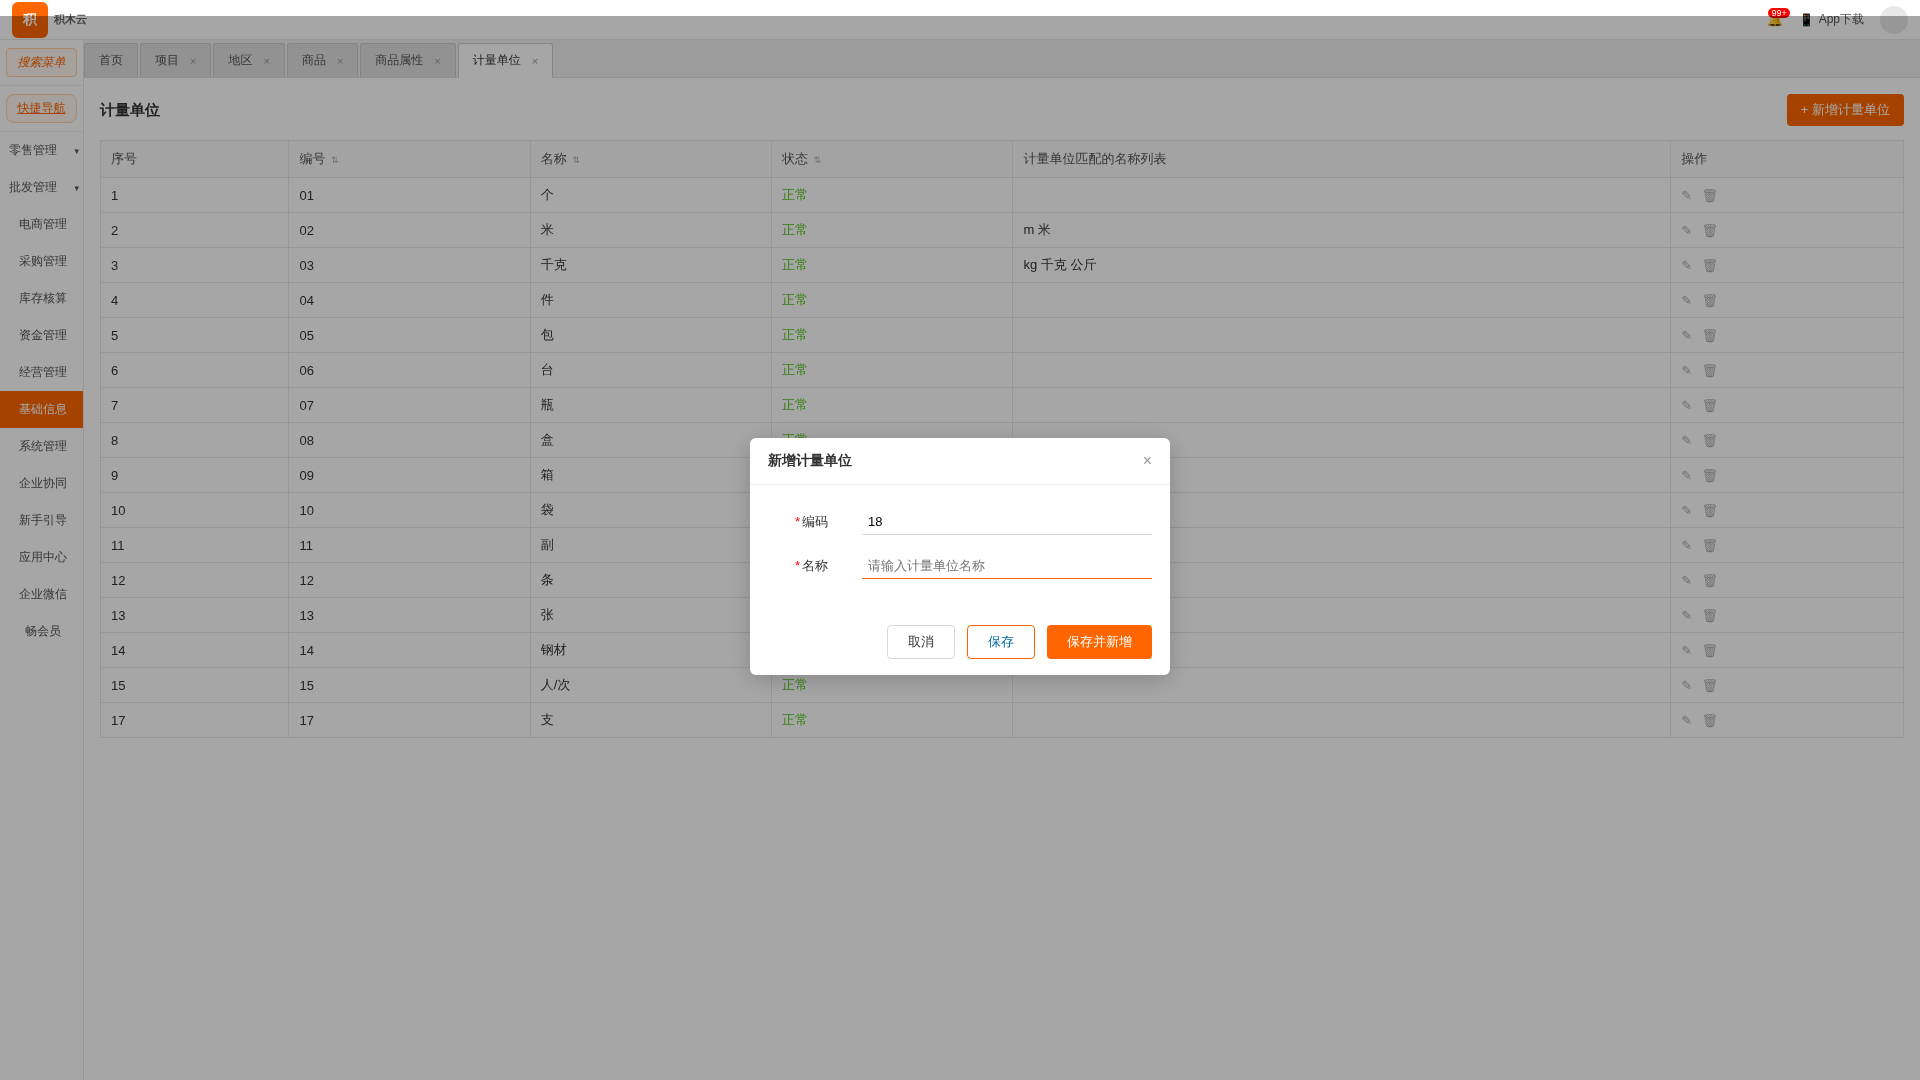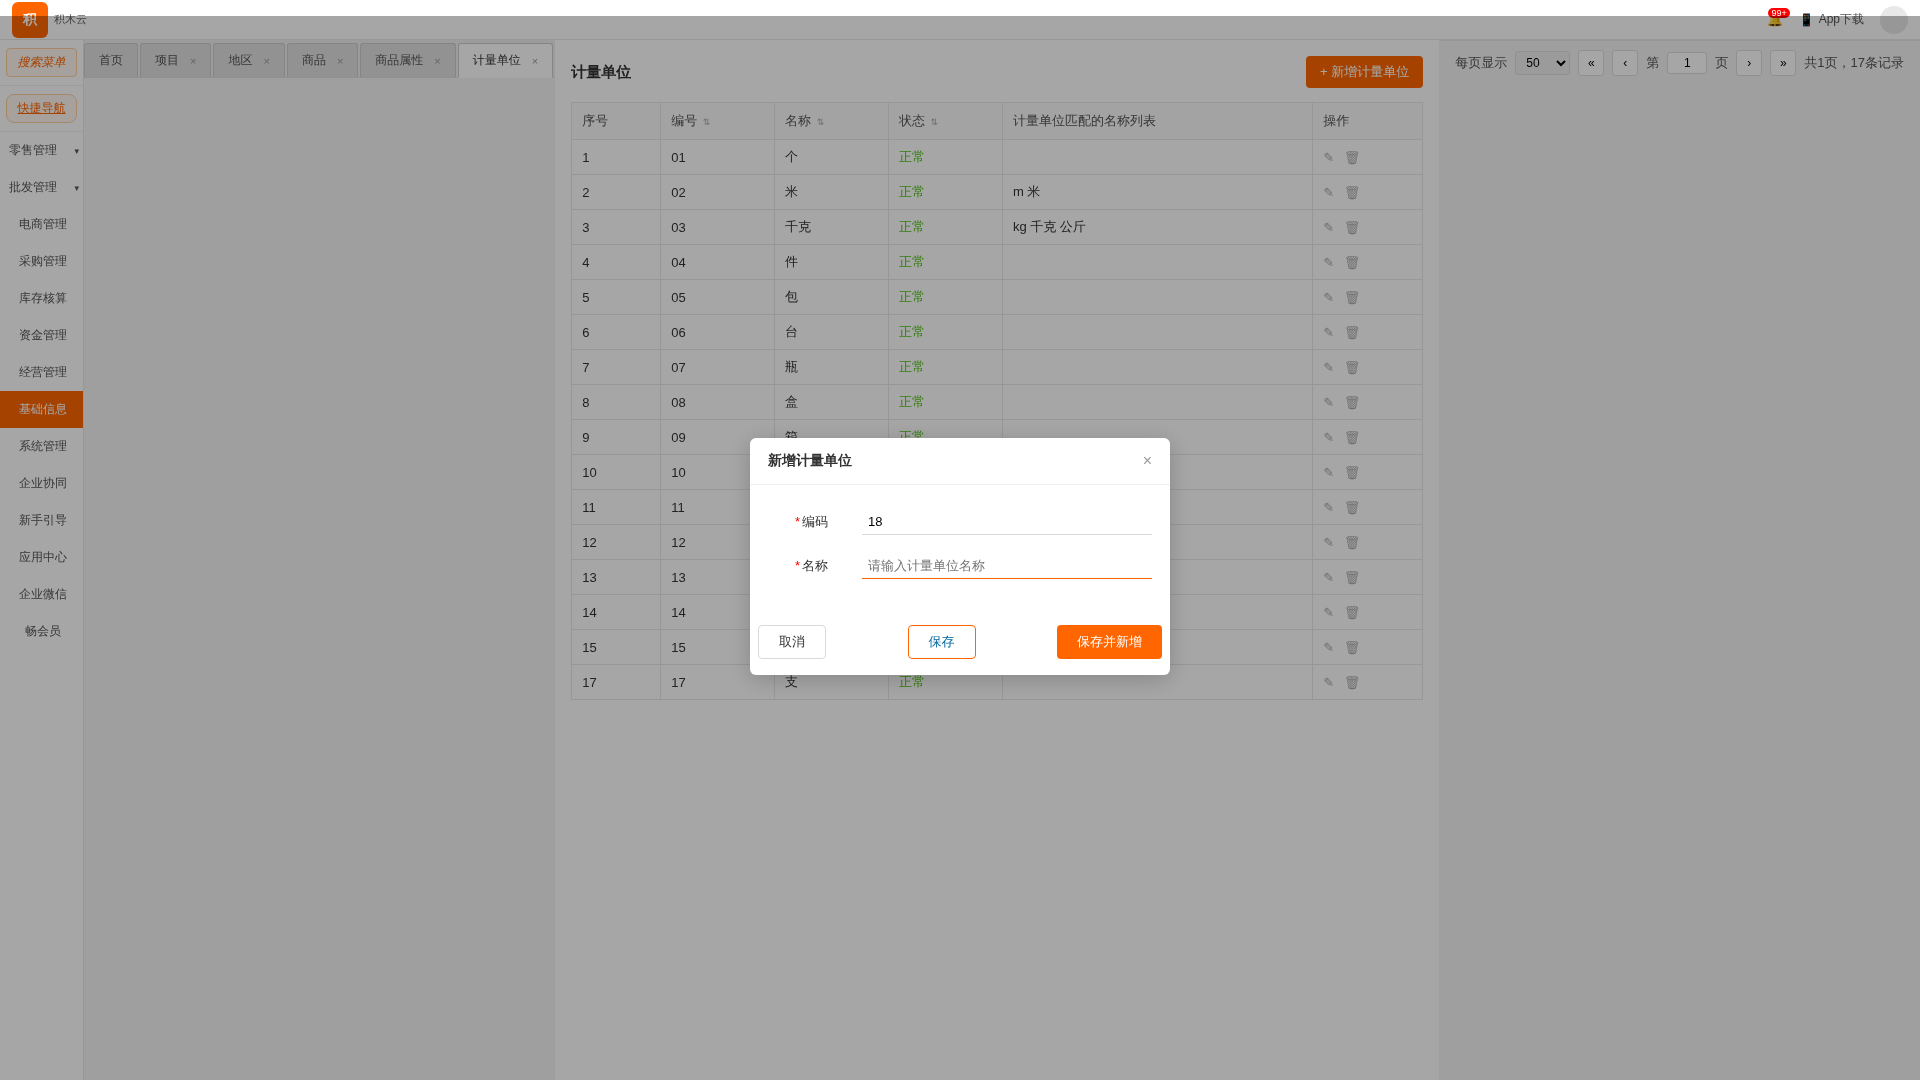--- a/index.html
+++ b/index.html
@@ -4,21 +4,21 @@
   <style>
     * { box-sizing: border-box; margin: 0; padding: 0; }
     body { font-family: 'Microsoft YaHei', sans-serif; font-size: 13px; background: #f5f5f5; color: #333; overflow: hidden; }
 
     
     .app-container { display: flex; flex-direction: column; height: 1080px; width: 1920px; }
     .top-bar { height: 40px; background: #fff; border-bottom: 1px solid #e8e8e8; display: flex; align-items: center; padding: 0 12px; justify-content: space-between; }
     .top-bar-left { display: flex; align-items: center; gap: 8px; }
     .logo-area { display: flex; align-items: center; gap: 6px; width: 80px; }
     .logo-icon { width: 36px; height: 36px; background: #f60; border-radius: 6px; display: flex; align-items: center; justify-content: center; color: #fff; font-weight: bold; font-size: 14px; }
-    .logo-text { font-size: 11px; color: #666; }
+    .logo-text { font-size: 11px; color: #666; font-weight: bold; }
     .top-bar-right { display: flex; align-items: center; gap: 16px; }
     .top-badge { position: relative; }
     .badge-dot { position: absolute; top: -4px; right: -6px; background: red; color: #fff; border-radius: 8px; font-size: 9px; padding: 0 3px; min-width: 14px; text-align: center; }
     .top-icon-btn { display: flex; align-items: center; gap: 4px; cursor: pointer; color: #555; font-size: 12px; }
     .avatar { width: 28px; height: 28px; background: #e8e8e8; border-radius: 50%; }
 
     
     .main-layout { display: flex; flex: 1; overflow: hidden; }
 
     
@@ -26,21 +26,21 @@
     .sidebar-search { padding: 8px 6px; border-bottom: 1px solid #f0f0f0; }
     .sidebar-search-btn { width: 100%; background: #fff7f0; border: 1px solid #ffd0a0; border-radius: 4px; color: #f60; font-size: 12px; padding: 5px 4px; cursor: pointer; text-align: center; font-style: italic; }
     .sidebar-nav-btn { padding: 8px 6px; border-bottom: 1px solid #f0f0f0; }
     .sidebar-nav-btn-inner { width: 100%; background: #fff7f0; border: 1px solid #ffd0a0; border-radius: 8px; color: #f60; font-size: 12px; padding: 5px 4px; cursor: pointer; text-align: center; text-decoration: underline; }
     .sidebar-item { padding: 10px 6px; cursor: pointer; text-align: center; font-size: 12px; color: #555; border-left: 3px solid transparent; }
     .sidebar-item.active { background: #f60; color: #fff; border-left-color: #f60; }
     .sidebar-item.has-arrow { display: flex; align-items: center; justify-content: space-between; padding-right: 4px; }
     .sidebar-item .arrow { font-size: 9px; }
 
     
-    .content-area { flex: 1; display: flex; overflow: hidden; }
+    .content-area { flex: 1; display: flex; flex-direction: column; overflow: hidden; }
 
     
     .tabs-bar { height: 38px; background: #f0f0f0; border-bottom: 1px solid #ddd; display: flex; align-items: flex-end; padding-left: 0; }
     .tab { padding: 8px 14px; font-size: 12px; cursor: pointer; background: #e0e0e0; border: 1px solid #ccc; border-bottom: none; margin-right: 2px; border-radius: 3px 3px 0 0; color: #555; display: flex; align-items: center; gap: 6px; }
     .tab.active { background: #fff; color: #333; border-bottom: 1px solid #fff; margin-bottom: -1px; }
 
     
     .page-content { flex: 1; padding: 16px; overflow-y: auto; background: #fff; position: relative; }
     .page-header { display: flex; align-items: center; justify-content: space-between; margin-bottom: 14px; }
     .page-title { font-size: 15px; font-weight: bold; color: #333; }
@@ -66,21 +66,21 @@
     .modal { background: #fff; border-radius: 6px; width: 420px; box-shadow: 0 4px 24px rgba(0,0,0,0.2); }
     .modal-header { padding: 14px 18px; border-bottom: 1px solid #f0f0f0; display: flex; align-items: center; justify-content: space-between; }
     .modal-title { font-size: 14px; font-weight: bold; color: #333; }
     .modal-close { cursor: pointer; color: #999; font-size: 16px; }
     .modal-body { padding: 24px 18px 16px; }
     .form-row { display: flex; align-items: center; margin-bottom: 18px; }
     .form-label { width: 60px; text-align: right; font-size: 13px; color: #333; }
     .required-star { color: #f00; margin-right: 2px; }
     .form-input { flex: 1; border: none; border-bottom: 1px solid #d9d9d9; padding: 5px 6px; font-size: 13px; outline: none; margin-left: 34px; }
     .form-input.name-input { border-bottom-color: #f60; }
-    .modal-footer { padding: 12px 8px 16px; display: flex; justify-content: space-between; gap: 12px; }
+    .modal-footer { padding: 12px 18px 16px; display: flex; justify-content: flex-end; gap: 12px; }
     .btn-cancel { border: 1px solid #d9d9d9; background: #fff; border-radius: 4px; padding: 7px 20px; font-size: 13px; cursor: pointer; color: #333; }
     .btn-save { border: 1px solid #f60; background: #fff; color: #0369a1; border-radius: 4px; padding: 7px 20px; font-size: 13px; cursor: pointer; }
     .btn-save-new { background: #f60; color: #fff; border: none; border-radius: 4px; padding: 7px 20px; font-size: 13px; cursor: pointer; }
 
     .tab-close-x { display: inline-block; margin-left: 5px; color: #999; font-size: 11px; }
   </style>
 </head>
 <body>
 
 <div class="app-container">
@@ -356,36 +356,20 @@
       <td></td>
       <td>
         <span class="action-edit">✎</span>
         <span class="action-delete">🗑</span>
       </td>
     </tr>
             </tbody>
         </table>
       </div>
 
-      <div class="pagination-bar">
-        <span>每页显示</span>
-        <select class="page-size-select">
-          <option>50</option>
-          <option>20</option>
-          <option>100</option>
-        </select>
-        <button class="page-btn">«</button>
-        <button class="page-btn">‹</button>
-        <span>第</span>
-        <input class="page-input" type="text" value="1" style="">
-        <span>页</span>
-        <button class="page-btn">›</button>
-        <button class="page-btn">»</button>
-        <span>共1页，17条记录</span>
-      </div>
     </div>
   </div>
 </div>
 
 <div class="modal-overlay">
   <div class="modal">
     <div class="modal-header">
       <span class="modal-title">新增计量单位</span>
       <span class="modal-close">×</span>
     </div>

